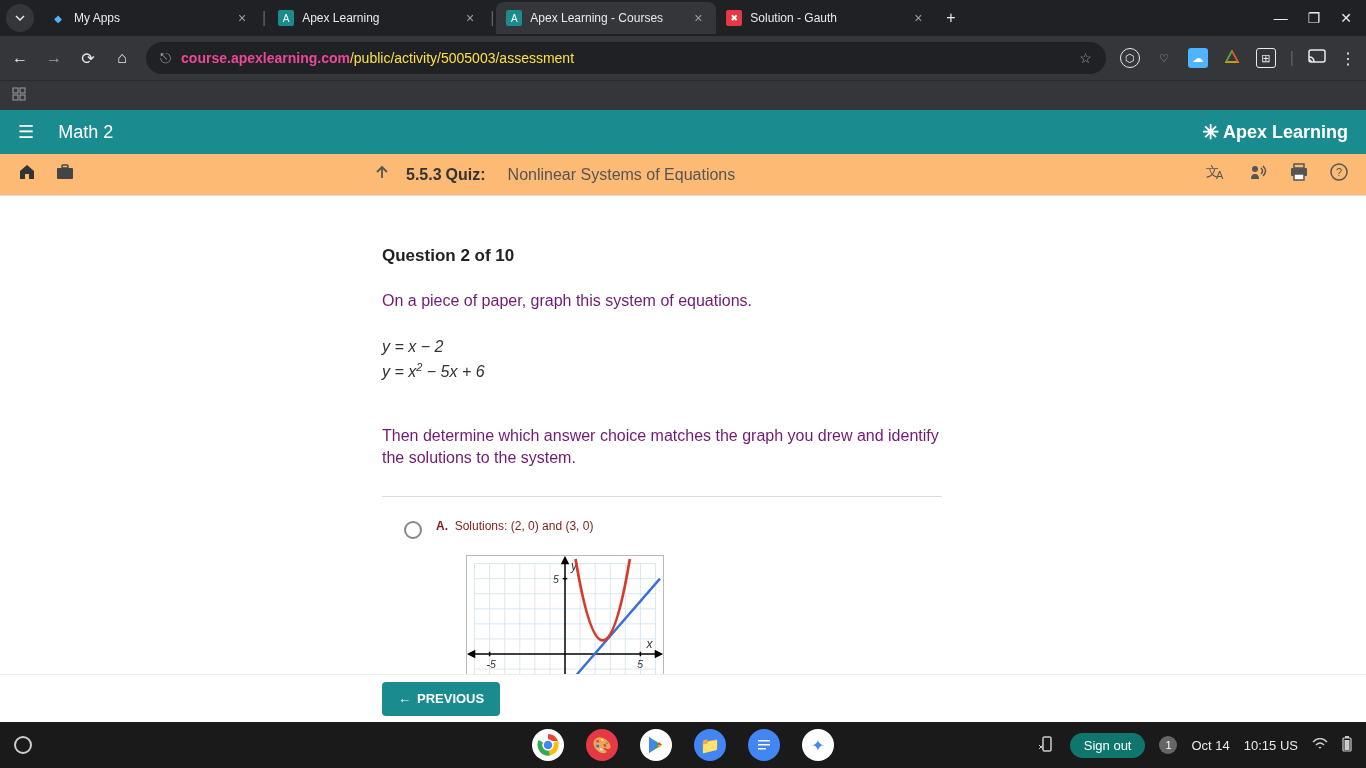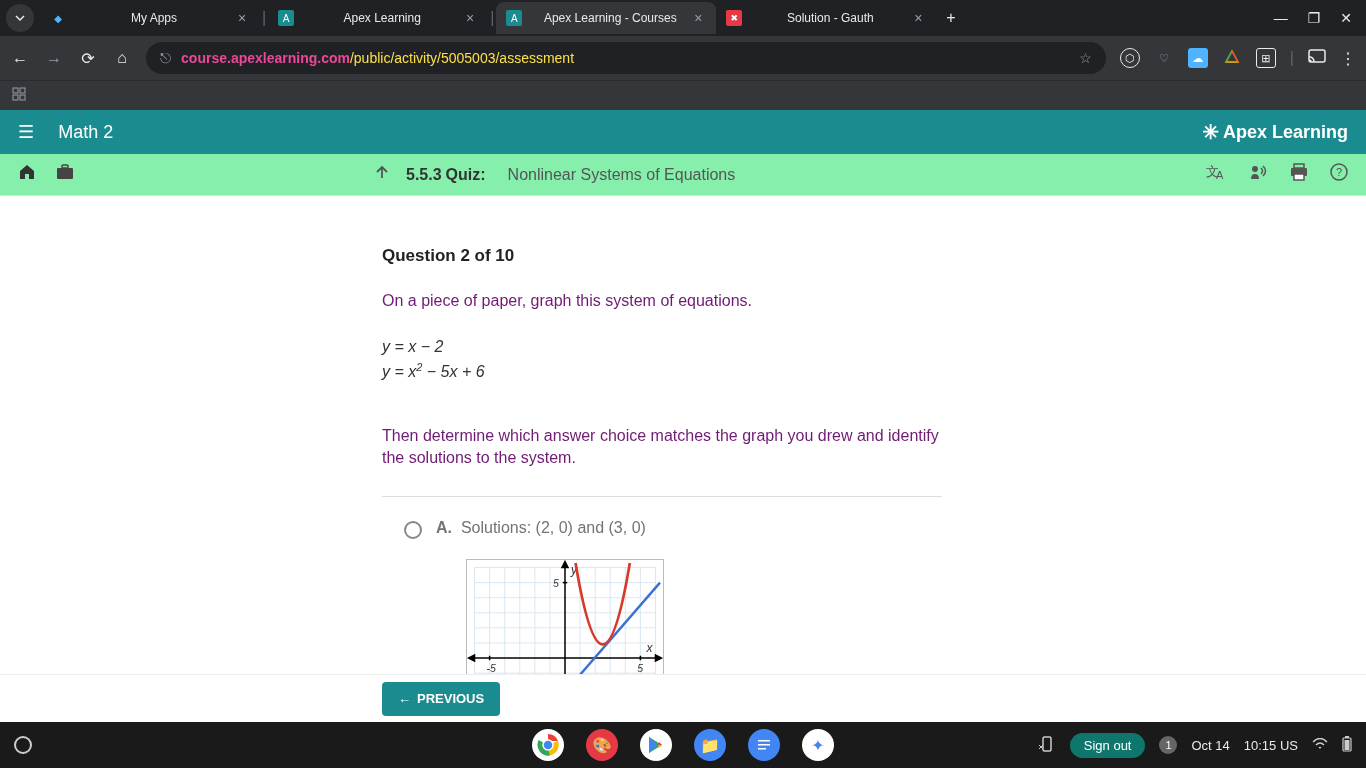--- a/index.html
+++ b/index.html
@@ -4,21 +4,21 @@
 <style>
 * { margin: 0; padding: 0; box-sizing: border-box; font-family: Arial, sans-serif; }
 body { width: 1366px; height: 768px; overflow: hidden; background: #fff; position: relative; }
 
 
 .tab-bar { height: 36px; background: #202124; display: flex; align-items: center; padding-left: 6px; }
 .tab-dropdown { width: 28px; height: 28px; border-radius: 50%; background: #35363a; display: flex; align-items: center; justify-content: center; color: #e8eaed; margin-right: 6px; }
 .tab { height: 32px; display: flex; align-items: center; padding: 0 10px; color: #e8eaed; font-size: 12px; min-width: 220px; position: relative; border-radius: 8px 8px 0 0; }
 .tab.active { background: #35363a; }
 .tab-favicon { width: 16px; height: 16px; margin-right: 8px; display: inline-flex; align-items: center; justify-content: center; font-size: 10px; }
-.tab-title { flex: 1; white-space: nowrap; overflow: hidden; text-overflow: ellipsis; text-align: center; }
+.tab-title { flex: 1; white-space: nowrap; overflow: hidden; text-overflow: ellipsis; }
 .tab-close { width: 16px; color: #9aa0a6; font-size: 14px; text-align: center; }
 .tab-sep { color: #5f6368; margin: 0 2px; }
 .tab-new { color: #e8eaed; font-size: 16px; margin-left: 10px; }
 .window-controls { margin-left: auto; display: flex; gap: 20px; padding-right: 14px; color: #e8eaed; font-size: 14px; }
 
 
 .addr-bar { height: 44px; background: #35363a; display: flex; align-items: center; padding: 0 10px; gap: 14px; }
 .nav-icon { color: #9aa0a6; width: 20px; text-align: center; font-size: 16px; }
 .nav-icon.enabled { color: #e8eaed; }
 .url-box { flex: 1; height: 32px; background: #202124; border-radius: 16px; display: flex; align-items: center; padding: 0 14px; color: #e8eaed; font-size: 14px; gap: 10px; }
@@ -32,41 +32,41 @@
 .bookmark-icon { color: #9aa0a6; font-size: 14px; }
 
 
 .apex-header { height: 44px; background: #1a8b8f; display: flex; align-items: center; padding: 0 18px; color: #fff; }
 .apex-menu { font-size: 18px; margin-right: 24px; }
 .apex-course { font-size: 18px; font-weight: 500; text-align: right; }
 .apex-logo { margin-left: auto; font-size: 18px; font-weight: 600; display: flex; align-items: center; gap: 4px; }
 .apex-logo-icon { font-size: 20px; }
 
 
-.apex-toolbar { height: 42px; background: #86efac; border-bottom: 1px solid #ddd; display: flex; align-items: center; padding: 0 18px; color: #555; }
+.apex-toolbar { height: 42px; background: #fdba74; border-bottom: 1px solid #ddd; display: flex; align-items: center; padding: 0 18px; color: #555; }
 .tb-icon { font-size: 18px; margin-right: 20px; color: #444; }
 .tb-back { margin-left: 280px; margin-right: 16px; font-size: 18px; }
 .tb-quiz-num { font-weight: bold; color: #333; margin-right: 4px; }
 .tb-quiz-label { font-weight: bold; color: #333; margin-right: 22px; }
 .tb-quiz-title { color: #555; }
 .tb-right { margin-left: auto; display: flex; gap: 22px; font-size: 18px; color: #555; }
 
 
 .content { position: absolute; top: 196px; left: 0; right: 0; bottom: 94px; overflow: hidden; }
 .content-inner { width: 560px; margin-left: 382px; padding-top: 50px; }
 .q-header { font-weight: bold; font-size: 17px; color: #222; margin-bottom: 24px; }
 .q-text { font-size: 16px; color: #701a75; line-height: 1.35; margin-bottom: 22px; }
 .q-eq { font-size: 16px; color: #333; font-style: italic; line-height: 1.6; }
 .q-eq sup { font-size: 11px; }
 .q-text2 { margin-top: 40px; }
 hr.ans-sep { border: none; border-top: 1px solid #ddd; margin: 28px 0 22px 0; }
 .answer { display: flex; align-items: flex-start; gap: 14px; margin-left: 22px; }
 .radio { width: 18px; height: 18px; border: 2px solid #888; border-radius: 50%; margin-top: 2px; flex-shrink: 0; }
 .ans-body { flex: 1; }
-.ans-label { font-size: 16px; color: #737373; }
+.ans-label { font-size: 12px; color: #7f1d1d; }
 .ans-label b { font-weight: bold; }
 .graph-box { width: 198px; height: 198px; border: 1px solid #bbb; margin-top: 22px; margin-left: 30px; position: relative; background: #fff; }
 
 
 .prev-bar { position: absolute; left: 0; right: 0; bottom: 46px; height: 48px; background: #fff; border-top: 1px solid #eee; display: flex; align-items: center; padding-left: 382px; }
 .prev-btn { background: #1a8b8f; color: #fff; border: none; border-radius: 4px; height: 34px; padding: 0 16px; font-size: 13px; font-weight: bold; display: flex; align-items: center; gap: 6px; }
 
 
 .shelf { position: absolute; bottom: 0; left: 0; right: 0; height: 46px; background: #1a1a1a; display: flex; align-items: center; padding: 0 14px; }
 .shelf-launcher { width: 18px; height: 18px; border: 2px solid #ccc; border-radius: 50%; }

